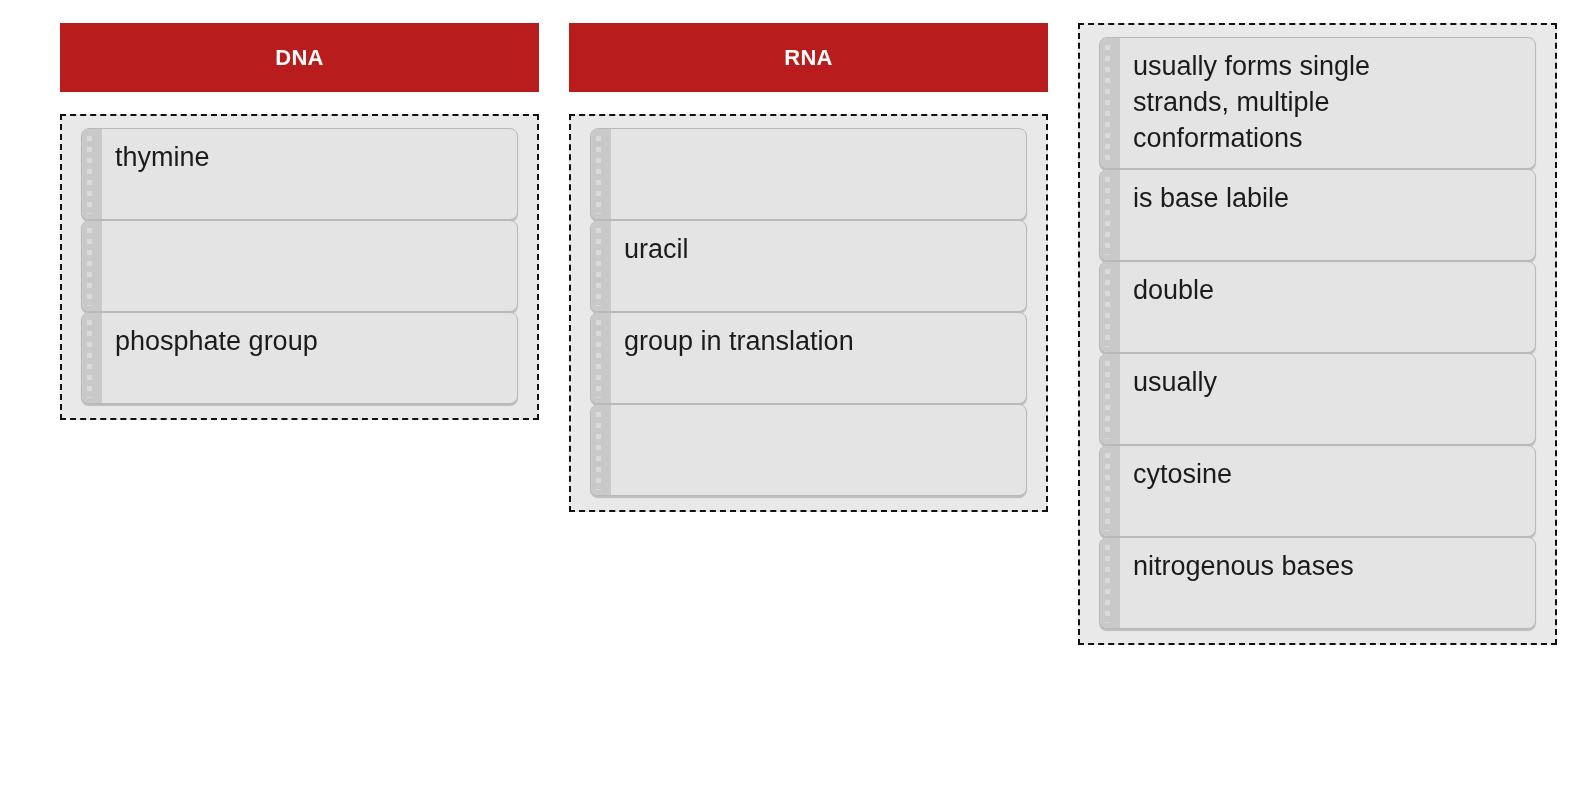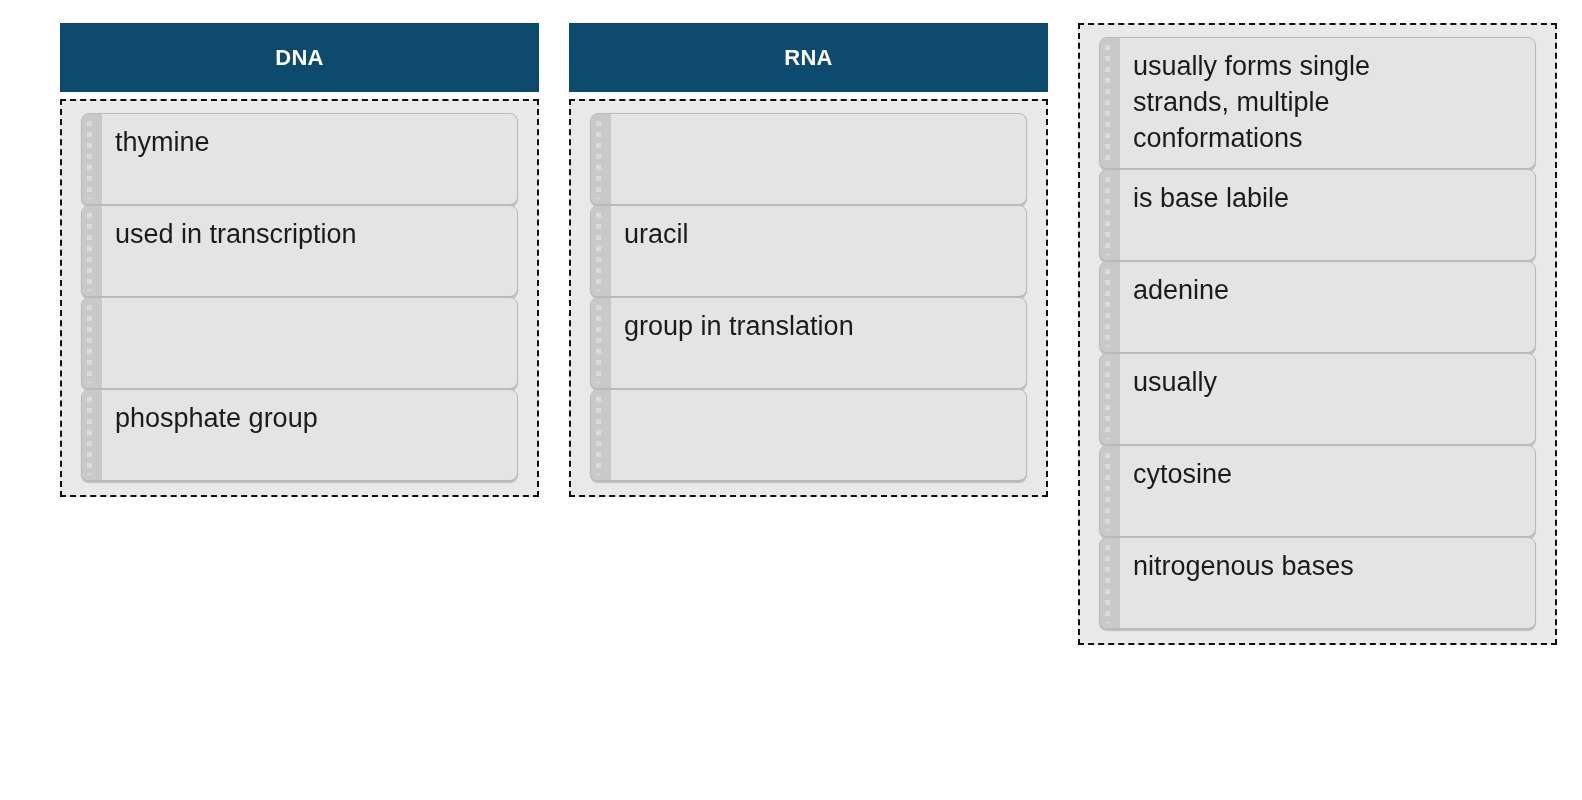--- a/index.html
+++ b/index.html
@@ -14,29 +14,29 @@
     align-items: flex-start;
     padding: 23px 0 0 60px;
     gap: 30px;
   }
   .column {
     width: 479px;
     flex: 0 0 479px;
   }
   .col-header {
     height: 69px;
-    background: #0c4a6e;
+    background: #b91c1c;
     color: #ffffff;
     font-size: 22px;
     font-weight: bold;
     display: flex;
     align-items: center;
     justify-content: center;
     letter-spacing: 0.3px;
-    margin-bottom: 7px;
+    margin-bottom: 22px;
   }
   .dropzone {
     border: 2px dashed #111111;
     background: #e9e9e9;
     padding: 12px 19px 14px 19px;
     display: flex;
     flex-direction: column;
   }
   .card {
     position: relative;
@@ -86,26 +86,20 @@
       <div class="card">
         <div class="card-handle">
             <div class="dots"></div>
           </div>
         <div class="card-text">thymine</div>
       </div>
       <div class="card">
         <div class="card-handle">
             <div class="dots"></div>
           </div>
-        <div class="card-text">used in transcription</div>
-      </div>
-      <div class="card">
-        <div class="card-handle">
-            <div class="dots"></div>
-          </div>
       </div>
       <div class="card">
         <div class="card-handle">
             <div class="dots"></div>
           </div>
         <div class="card-text">phosphate group</div>
       </div>
     </div>
   </div>
 
@@ -150,21 +144,21 @@
       <div class="card">
         <div class="card-handle">
             <div class="dots"></div>
           </div>
         <div class="card-text">is base labile</div>
       </div>
       <div class="card">
         <div class="card-handle">
             <div class="dots"></div>
           </div>
-        <div class="card-text">adenine</div>
+        <div class="card-text">double</div>
       </div>
       <div class="card">
         <div class="card-handle">
             <div class="dots"></div>
           </div>
         <div class="card-text">usually</div>
       </div>
       <div class="card">
         <div class="card-handle">
             <div class="dots"></div>

